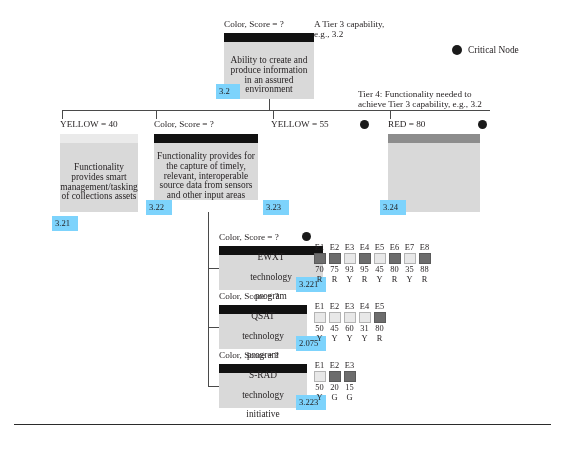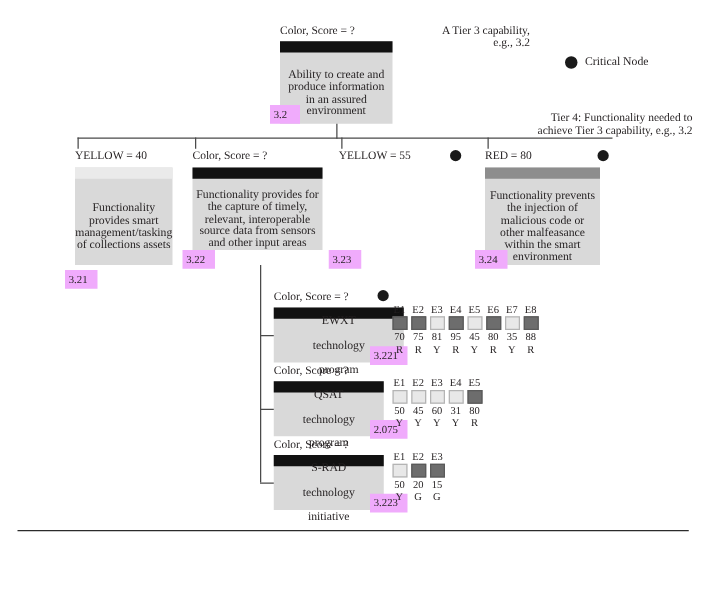--- a/index.html
+++ b/index.html
@@ -47,21 +47,21 @@
     text-align: center;
     padding: 12px 3px 2px 3px;
     line-height: 1.04;
     font-size: 9.4px;
   }
   .node .body span { display: block; }
 
   
   .idtag {
     position: absolute;
-    background: #f0abfc;
+    background: #7dd3fc;
     font-size: 8.6px;
     line-height: 1;
     padding: 3px 3px 3px 3px;
     text-align: left;
     color: #231f20;
   }
 
   
   .cap {
     position: absolute;
@@ -85,21 +85,21 @@
     background: #4a4a4a;
   }
   .ln.h { height: 1px; }
   .ln.v { width: 1px; }
 
   
   .note {
     position: absolute;
     font-size: 9.2px;
     line-height: 1.12;
-    text-align: right;
+    text-align: left;
     white-space: pre-line;
   }
 
   .legend-label {
     position: absolute;
     font-size: 9.4px;
     line-height: 1;
     white-space: nowrap;
   }
 
@@ -199,23 +199,20 @@
   <div class="idtag" style="left:146px; top:200px; width:26px;">3.22</div>
 
   <div class="cap" style="left:271px; top:120px;">YELLOW = 55</div>
   <div class="dot" style="left:360px; top:120px;"></div>
   <div class="idtag" style="left:263px; top:200px; width:26px;">3.23</div>
 
   <div class="cap" style="left:388px; top:120px;">RED = 80</div>
   <div class="dot" style="left:478px; top:120px;"></div>
   <div class="node" style="left:388px; top:134px; width:92px; height:78px;">
     <div class="hdr red"></div>
-    <div class="body">
-      <span>Functionality prevents the injection of malicious code or other malfeasance within the smart environment</span>
-    </div>
   </div>
   <div class="idtag" style="left:380px; top:200px; width:26px;">3.24</div>
 
   <div class="ln v" style="left:208px; top:212px; height:174px;"></div>
   <div class="ln h" style="left:208px; top:268px; width:15px;"></div>
   <div class="ln h" style="left:208px; top:327px; width:15px;"></div>
   <div class="ln h" style="left:208px; top:386px; width:15px;"></div>
 
   <div class="cap" style="left:219px; top:233px;">Color, Score = ?</div>
   <div class="dot" style="left:302px; top:232px;"></div>
@@ -240,21 +237,21 @@
       </div>
       <div class="col">
         <div class="ehdr">E2</div>
         <div class="swatch R"></div>
         <div class="val">75</div>
         <div class="ltr">R</div>
       </div>
       <div class="col">
         <div class="ehdr">E3</div>
         <div class="swatch Y"></div>
-        <div class="val">81</div>
+        <div class="val">93</div>
         <div class="ltr">Y</div>
       </div>
       <div class="col">
         <div class="ehdr">E4</div>
         <div class="swatch R"></div>
         <div class="val">95</div>
         <div class="ltr">R</div>
       </div>
       <div class="col">
         <div class="ehdr">E5</div>

